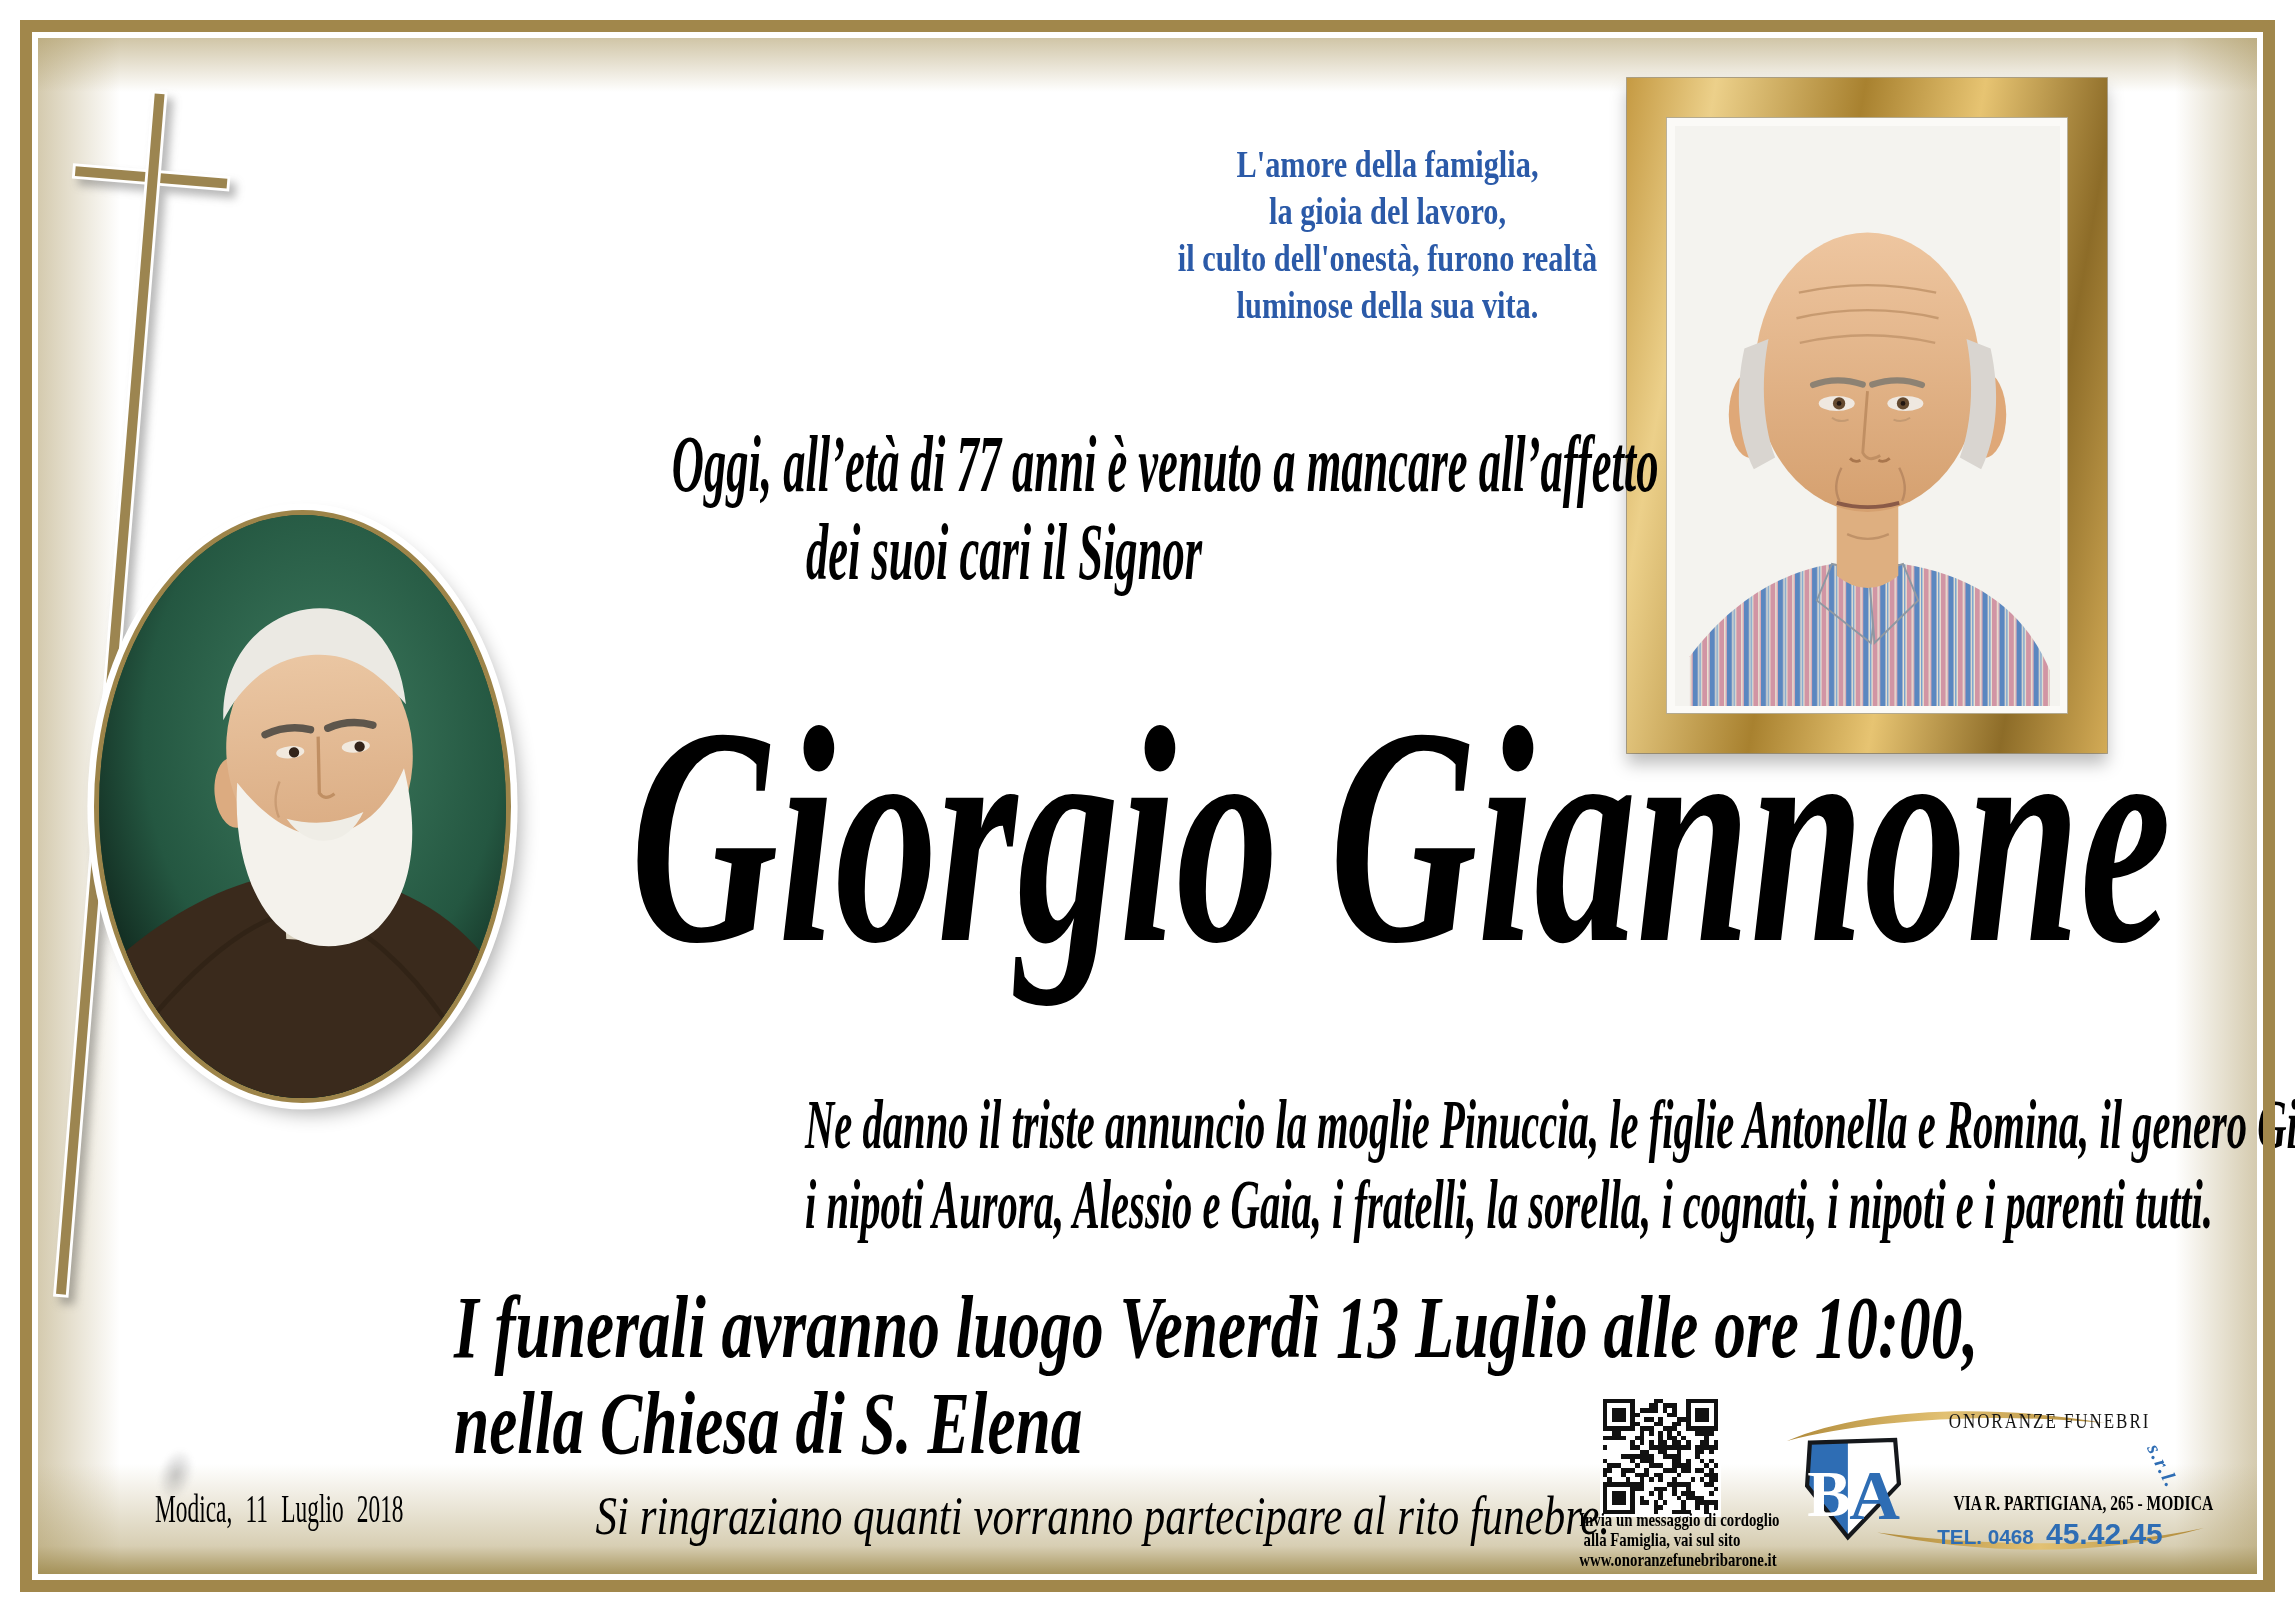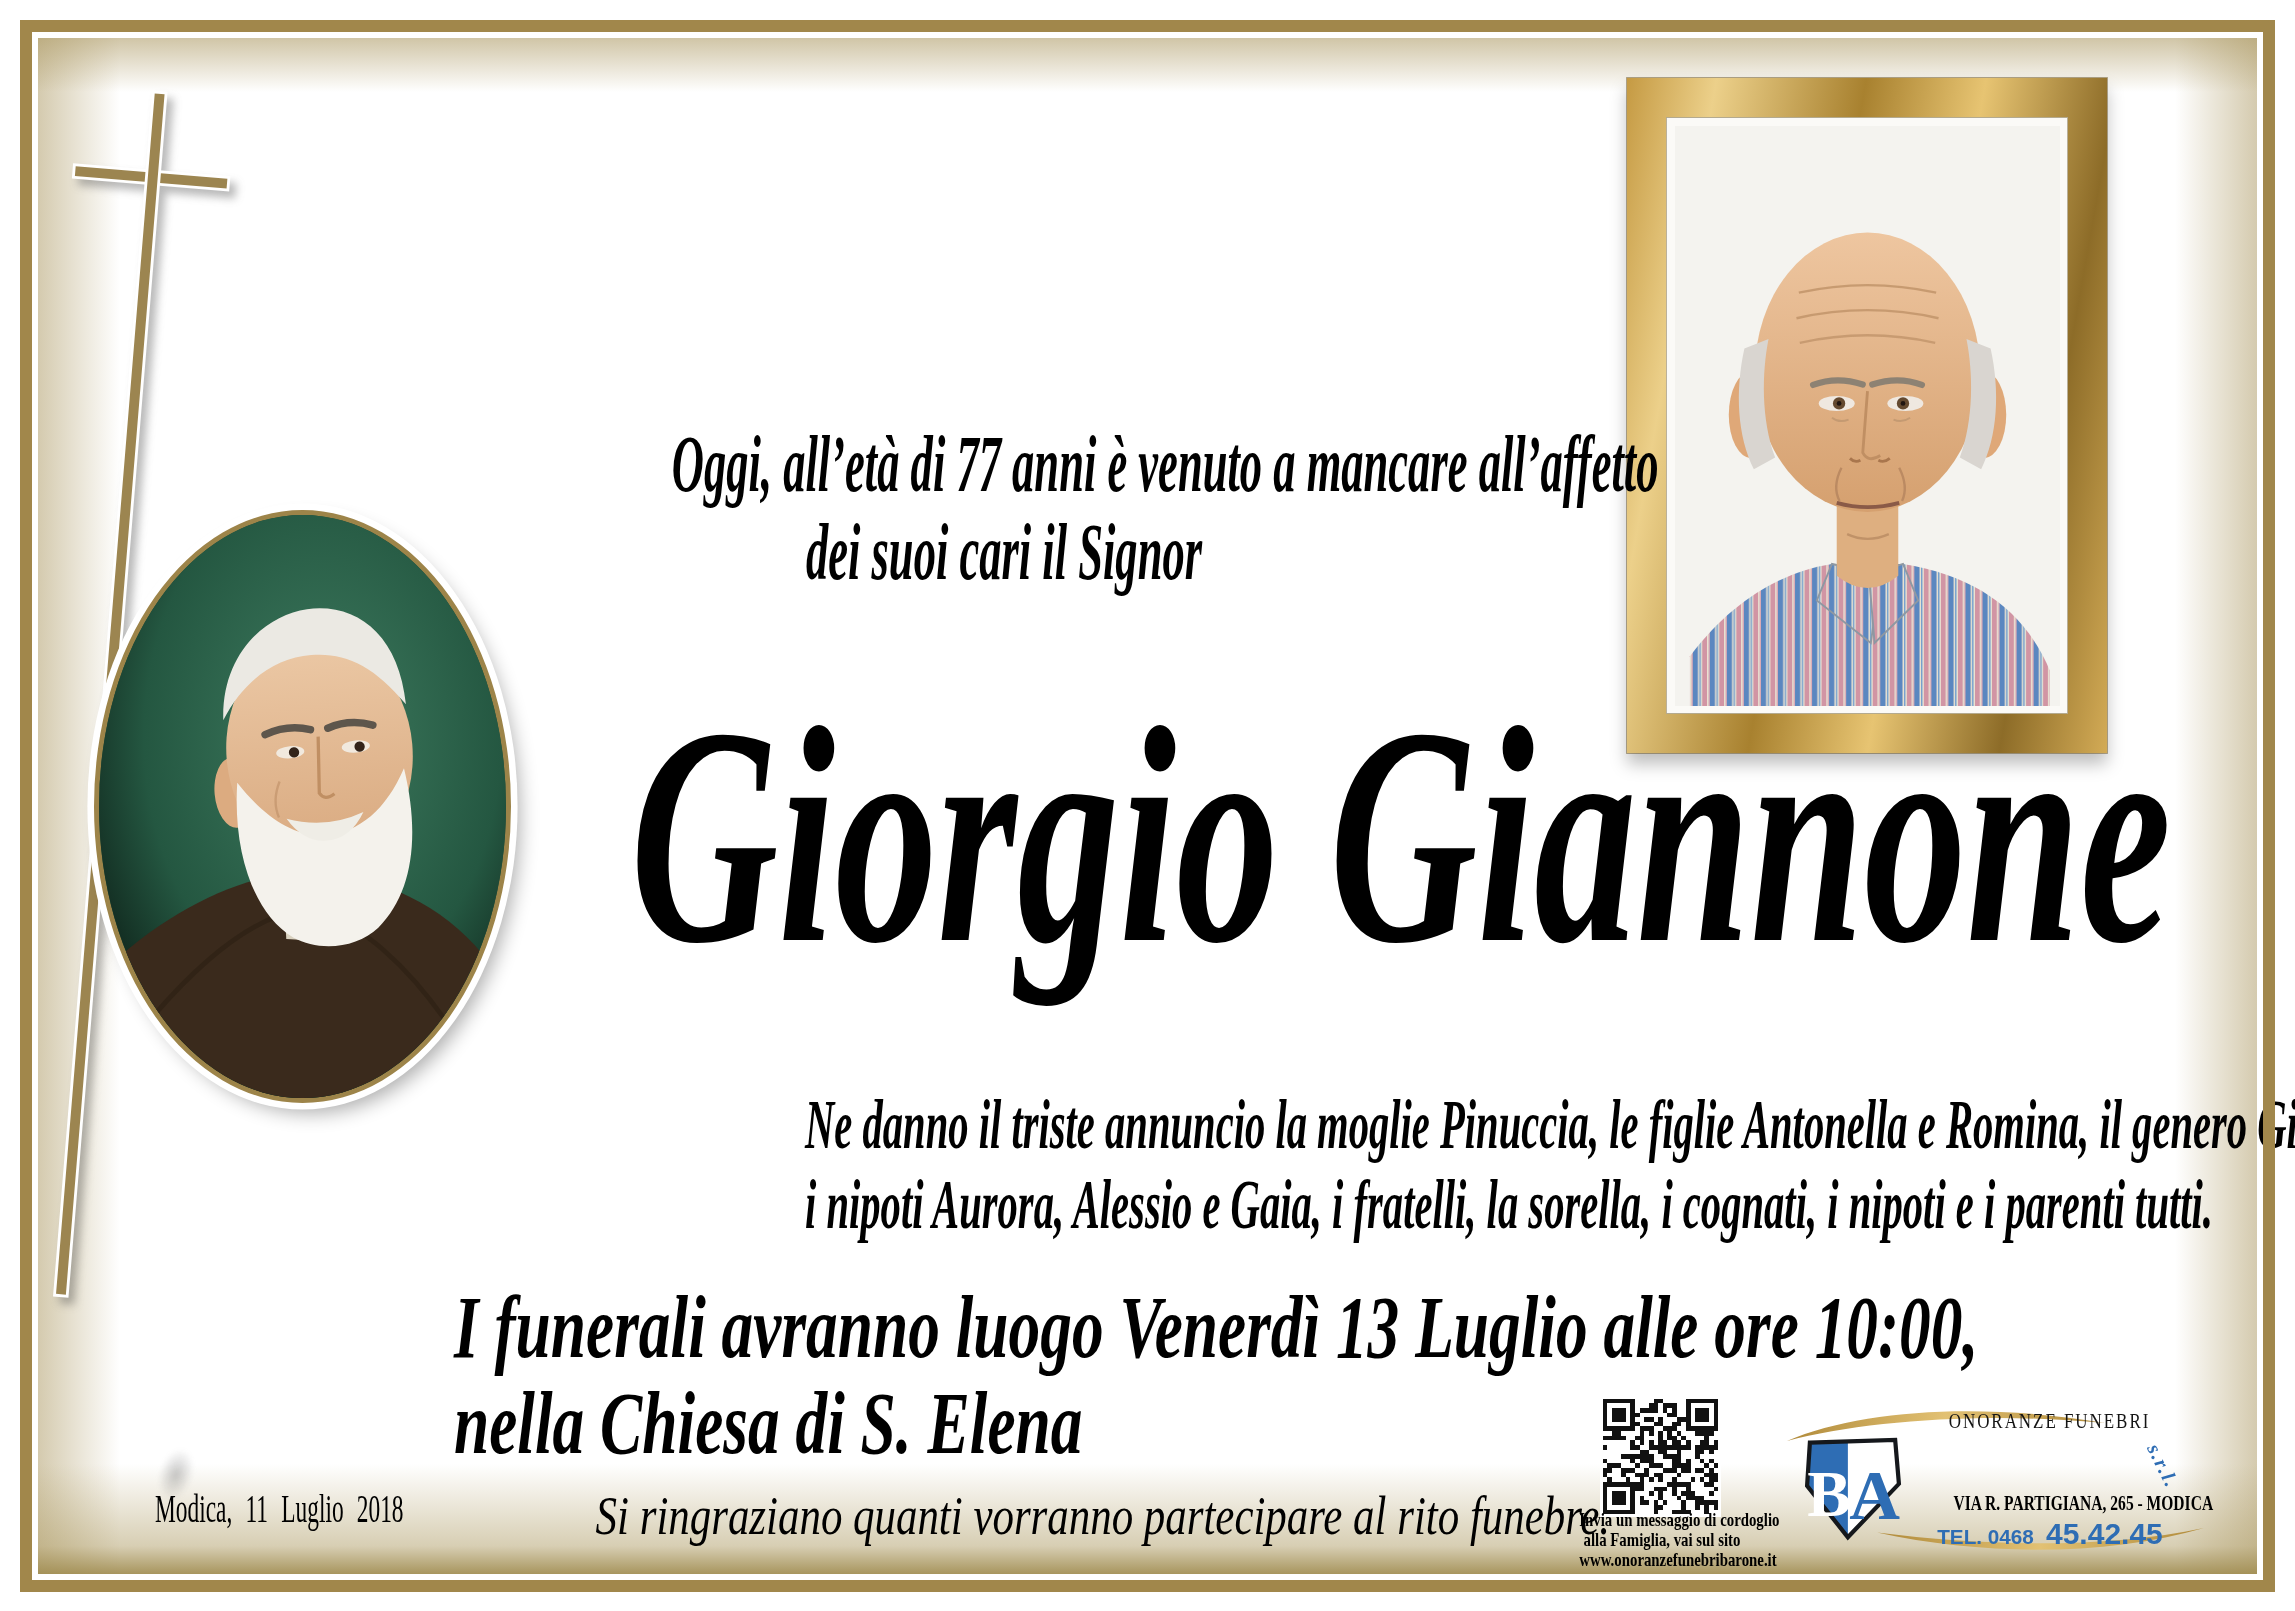--- a/index.html
+++ b/index.html
@@ -174,20 +174,26 @@
         <path d="M368,702 Q378,712 390,706" stroke="#a9764d" stroke-width="6" fill="none"></path>
         <path d="M428,706 Q440,712 452,702" stroke="#a9764d" stroke-width="6" fill="none"></path>
         <path d="M350,722 Q330,762 346,792" stroke="#bb8a62" stroke-width="5" fill="none"></path>
         <path d="M472,722 Q492,762 478,792" stroke="#bb8a62" stroke-width="5" fill="none"></path>
         <path d="M340,796 Q405,814 472,796" stroke="#8a5a47" stroke-width="8" fill="none"></path>
         <path d="M362,862 Q405,882 450,862" stroke="#c09268" stroke-width="5" fill="none"></path>
       </svg>
     </div>
   </div>
 
+  <div class="abs quote">
+    <span class="ln">L'amore della famiglia,</span>
+    <span class="ln">la gioia del lavoro,</span>
+    <span class="ln">il culto dell'onestà, furono realtà</span>
+    <span class="ln">luminose della sua vita.</span>
+  </div>
 
   <div class="abs intro">
     <span class="ln">Oggi, all’età di 77 anni è venuto a mancare all’affetto</span>
     <span class="ln">dei suoi cari il Signor</span>
   </div>
 
   <div class="abs name">
     <span class="ln">Giorgio Giannone</span>
   </div>
 

